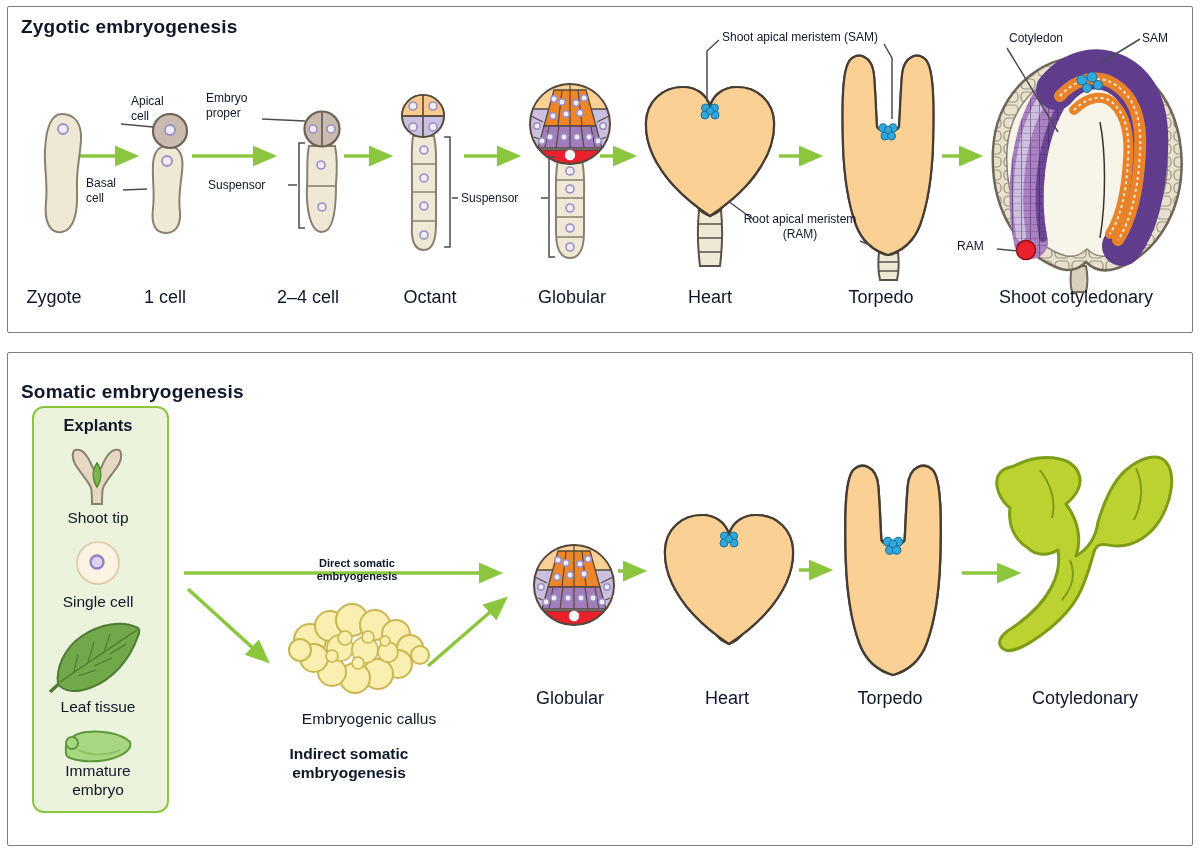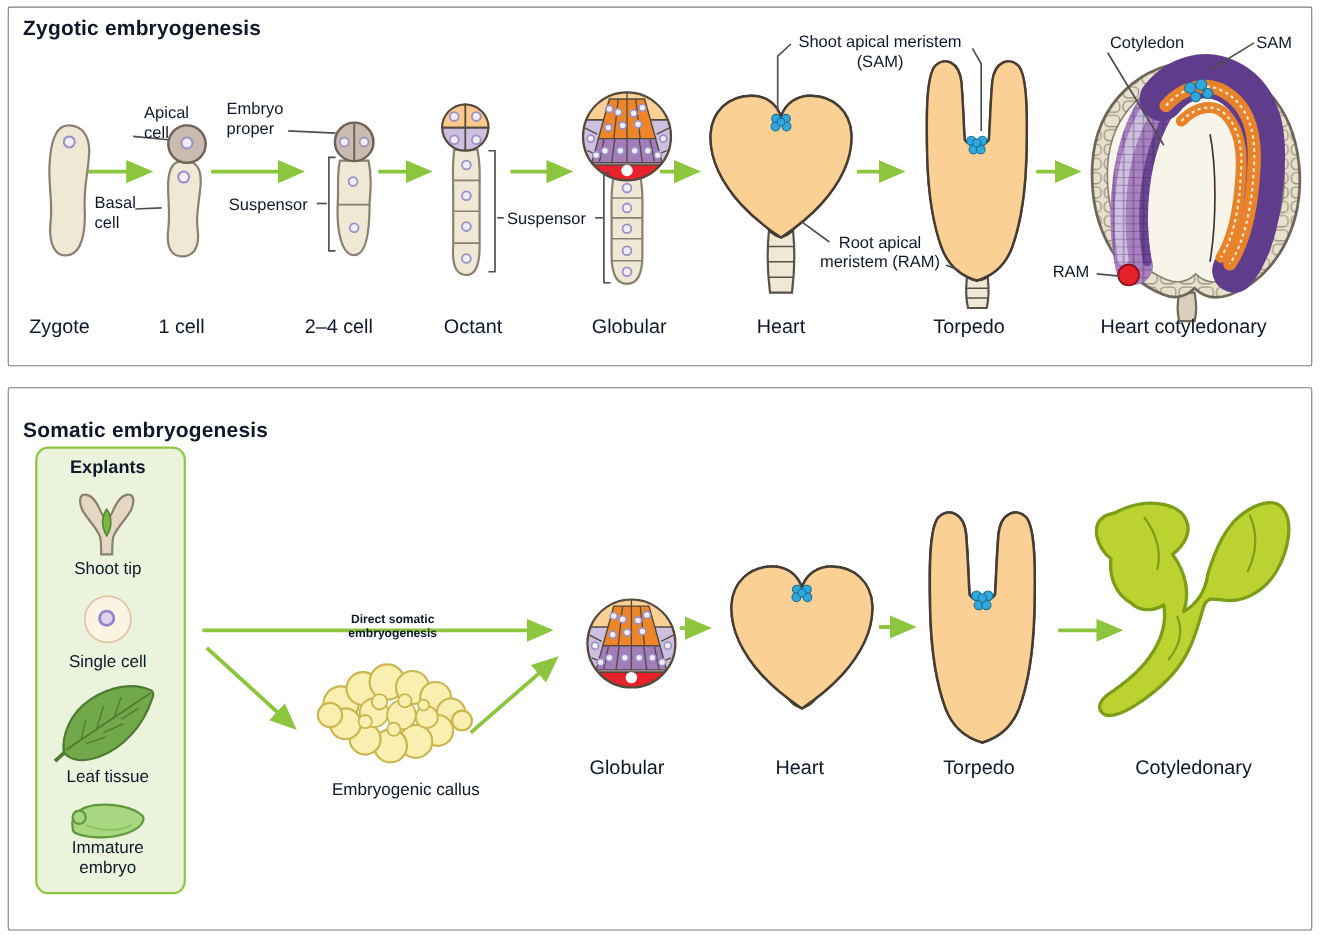--- a/index.html
+++ b/index.html
@@ -7,21 +7,21 @@
           font-family:"Liberation Sans","DejaVu Sans",sans-serif;color:#0f172a;}
   .panel{position:absolute;background:#fff;border:1.6px solid #7d7d7d;border-radius:2px;}
   #panel-zygotic{left:7px;top:6px;width:1184px;height:325px;}
   #panel-somatic{left:7px;top:352px;width:1184px;height:492px;}
   .panel-title{position:absolute;font-size:19px;font-weight:700;letter-spacing:.2px;}
   #title-zygotic{left:13px;top:9px;}
   #title-somatic{left:13px;top:8px;margin-top:20px;}
   .explants-box{position:absolute;left:32px;top:406px;width:133px;height:403px;
                 background:#ebf3dc;border:2px solid #8cc63f;border-radius:12px;}
   svg.art{position:absolute;left:0;top:0;pointer-events:none;}
-  .lbl{position:absolute;font-size:15px;line-height:1.22;}
+  .lbl{position:absolute;font-size:12px;line-height:1.22;}
   .stage{position:absolute;font-size:18px;transform:translateX(-50%);white-space:nowrap;}
   .ctr{transform:translateX(-50%);text-align:center;}
   .bold{font-weight:700;}
   .nowrap{white-space:nowrap;}
 </style>
 </head>
 <body>
 
 <div class="figure">
 
@@ -318,29 +318,30 @@
   <div class="lbl ctr" style="left:800px;top:212px;width:122px;">Root apical meristem (RAM)</div>
   <div class="lbl nowrap" style="left:957px;top:239px;">RAM</div>
 
   <div class="stage" style="left:54px;top:287px;">Zygote</div>
   <div class="stage" style="left:165px;top:287px;">1 cell</div>
   <div class="stage" style="left:308px;top:287px;">2–4 cell</div>
   <div class="stage" style="left:430px;top:287px;">Octant</div>
   <div class="stage" style="left:572px;top:287px;">Globular</div>
   <div class="stage" style="left:710px;top:287px;">Heart</div>
   <div class="stage" style="left:881px;top:287px;">Torpedo</div>
-  <div class="stage" style="left:1076px;top:287px;">Heart cotyledonary</div>
+  <div class="stage" style="left:1076px;top:287px;">Shoot cotyledonary</div>
 
   <div class="lbl ctr bold" style="left:98px;top:415px;font-size:16.5px;">Explants</div>
   <div class="lbl ctr" style="left:98px;top:509px;font-size:15.5px;white-space:nowrap;">Shoot tip</div>
   <div class="lbl ctr" style="left:98px;top:593px;font-size:15.5px;white-space:nowrap;">Single cell</div>
   <div class="lbl ctr" style="left:98px;top:698px;font-size:15.5px;white-space:nowrap;">Leaf tissue</div>
   <div class="lbl ctr" style="left:98px;top:762px;font-size:15.5px;width:90px;">Immature embryo</div>
 
   <div class="lbl ctr bold" style="left:357px;top:525px;width:150px;font-size:11px;margin-top:32px;">Direct somatic embryogenesis</div>
   <div class="lbl ctr" style="left:353px;top:710px;font-size:15.5px;white-space:nowrap;margin-left:16px;">Embryogenic callus</div>
+  <div class="lbl ctr bold" style="left:349px;top:745px;width:150px;font-size:15.5px;">Indirect somatic embryogenesis</div>
 
   <div class="stage" style="left:570px;top:688px;">Globular</div>
   <div class="stage" style="left:727px;top:688px;">Heart</div>
   <div class="stage" style="left:890px;top:688px;">Torpedo</div>
   <div class="stage" style="left:1085px;top:688px;">Cotyledonary</div>
 
 </div>
 
 </body></html>

